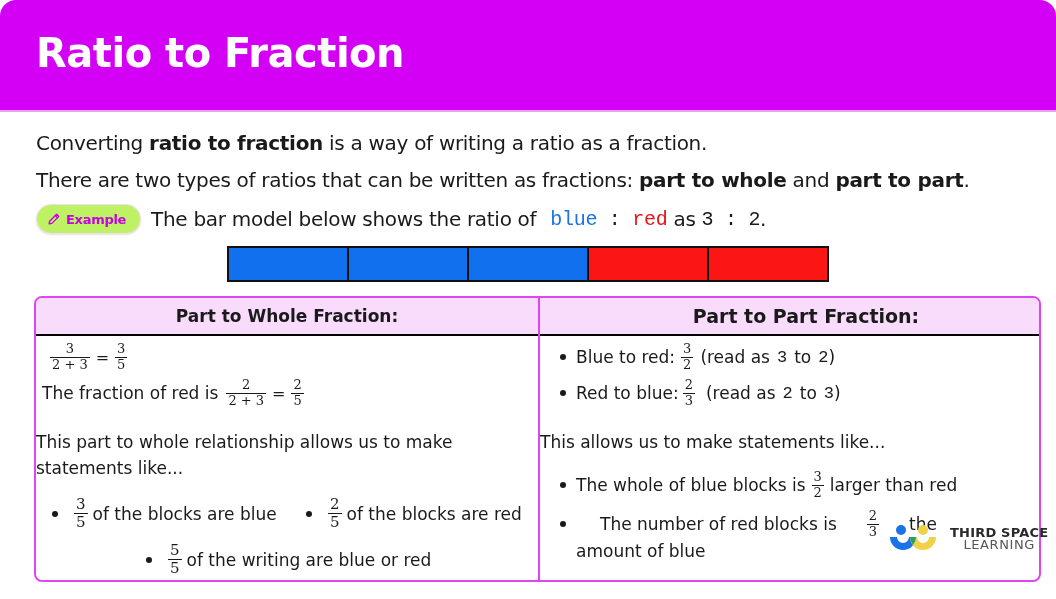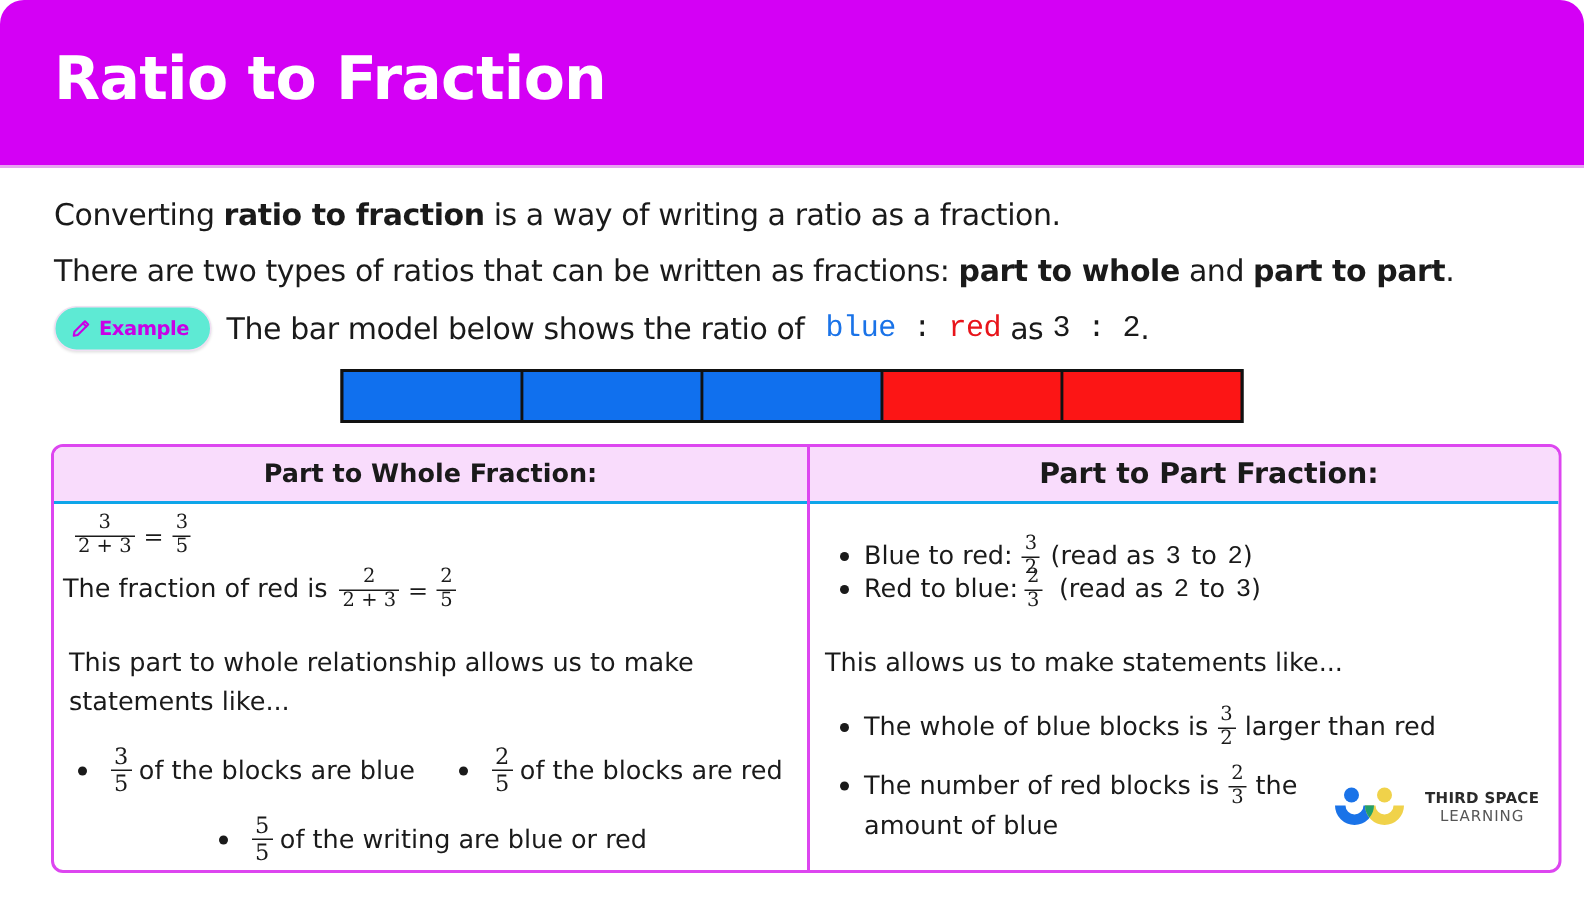--- a/index.html
+++ b/index.html
@@ -19,21 +19,21 @@
 
     .intro { position: absolute; left: 36px; font-size: 20px; color: #1a1a1a; white-space: nowrap; letter-spacing: -0.3px; }
     .intro b { font-weight: 700; }
     .line1 { top: 131px; }
     .line2 { top: 168px; }
     .line3 { top: 204px; display: flex; align-items: center; }
 
     .example-badge {
       display: inline-flex; align-items: center; gap: 5px;
       height: 30px; padding: 0 14px 0 10px; border-radius: 15px;
-      background: #5eead4; border: 1.5px solid #f0dff2;
+      background: #bef264; border: 1.5px solid #f0dff2;
       box-shadow: 0 1px 2px rgba(0,0,0,0.12);
       color: #c800e6; font-size: 13px; font-weight: 700; margin-right: 10px;
     }
     .example-badge svg { width: 14px; height: 14px; }
     .math { font-family: Liberation Mono, monospace; }
     .m-blue { color: #1a73e8; }
     .m-red { color: #e8141a; }
 
     .bar-model {
       position: absolute; left: 227px; top: 246px; width: 602px; height: 36px;
@@ -43,40 +43,40 @@
     .bar-block:last-child { border-right: none; }
 
     .table {
       position: absolute; left: 34px; top: 296px; width: 1007px; height: 286px;
       border: 2px solid #dd46f0; border-radius: 8px; overflow: hidden;
       display: grid; grid-template-columns: 502px 1fr;
     }
     .col { position: relative; }
     .col + .col { border-left: 2px solid #dd46f0; }
     .col-head {
-      height: 38px; background: #f9dcfc; border-bottom: 2px solid #0ea5e9;
+      height: 38px; background: #f9dcfc; border-bottom: 2px solid #000000;
       display: flex; align-items: center; justify-content: center;
       font-weight: 700; font-size: 17px; color: #1a1a1a;
     }
     .col-head.right { font-size: 19px; padding-left: 33px; }
     .cell-body { position: relative; padding: 0 6px; font-size: 17px; }
 
     .frac { display: inline-flex; flex-direction: column; align-items: center; vertical-align: middle;
             font-family: "DejaVu Serif", "Liberation Serif", serif; font-size: 13px; line-height: 1.15; margin: 0 3px; }
     .frac .num { padding: 0 2px; }
     .frac .den { border-top: 1px solid #1a1a1a; padding: 0 2px; }
     .frac.big { font-size: 15px; }
     .eq { font-family: "DejaVu Serif", serif; margin: 0 3px; font-size: 16px; }
 
     .row { position: absolute; left: 6px; white-space: nowrap; display: flex; align-items: center; }
     .bullet { display: inline-block; width: 6px; height: 6px; border-radius: 50%; background: #1a1a1a; margin-right: 10px; }
-    .para { position: absolute; left: 10px; right: 10px; line-height: 26px; }
+    .para { position: absolute; left: 0; right: 10px; line-height: 26px; }
 
     .logo { position: absolute; left: 888px; top: 523px; display: flex; align-items: center; gap: 10px; }
-    .logo-text { font-size: 10px; line-height: 12px; text-align: center; color: #2a2a2a; }
+    .logo-text { font-size: 13px; line-height: 12px; text-align: center; color: #2a2a2a; }
     .logo-text .l1 { font-weight: 700; letter-spacing: 0.2px; }
     .logo-text .l2 { letter-spacing: 0.6px; color: #555; }
   </style>
 </head>
 <body>
 
 <div class="header">
   <h1>Ratio to Fraction</h1>
 </div>
 
@@ -165,21 +165,21 @@
             <span class="den">5</span>
           </span>
         <span style="margin-left:2px;">of the writing are blue or red</span>
       </div>
     </div>
   </div>
 
   <div class="col">
     <div class="col-head right">Part to Part Fraction:</div>
     <div class="cell-body">
-      <div class="row" style="top:20px; left:20px;">
+      <div class="row" style="top:6px; left:20px;">
         <span class="bullet"></span>
         <span>Blue to red:</span>
         <span class="frac" style="margin-left:6px;">
             <span class="num">3</span>
             <span class="den">2</span>
           </span>
         <span style="margin-left:4px;">(read as</span>
         <span class="math" style="margin:0 7px;">3</span>
         <span>to</span>
         <span class="math" style="margin-left:7px;">2</span>
@@ -201,21 +201,21 @@
       <div class="para" style="top:93px;">This allows us to make statements like...</div>
       <div class="row" style="top:134px; left:20px;">
         <span class="bullet"></span>
         <span>The whole of blue blocks is</span>
         <span class="frac" style="margin:0 6px;">
             <span class="num">3</span>
             <span class="den">2</span>
           </span>
         <span>larger than red</span>
       </div>
-      <div class="row" style="top:173px; left:20px;">
+      <div class="row" style="top:173px; left:20px;gap:24px;">
         <span class="bullet"></span>
         <span>The number of red blocks is</span>
         <span class="frac" style="margin:0 6px;">
             <span class="num">2</span>
             <span class="den">3</span>
           </span>
         <span>the</span>
       </div>
       <div class="row" style="top:205px; left:36px;">
         <span>amount of blue</span>

